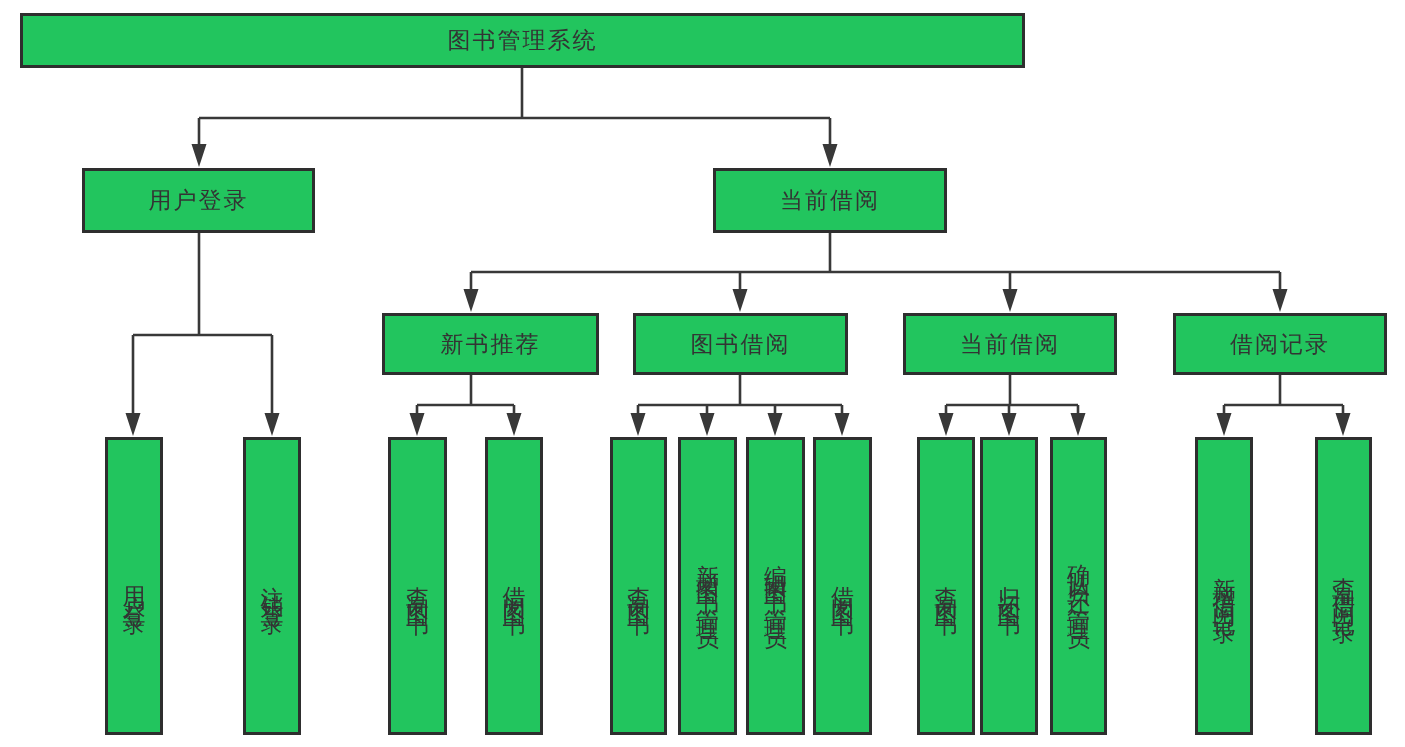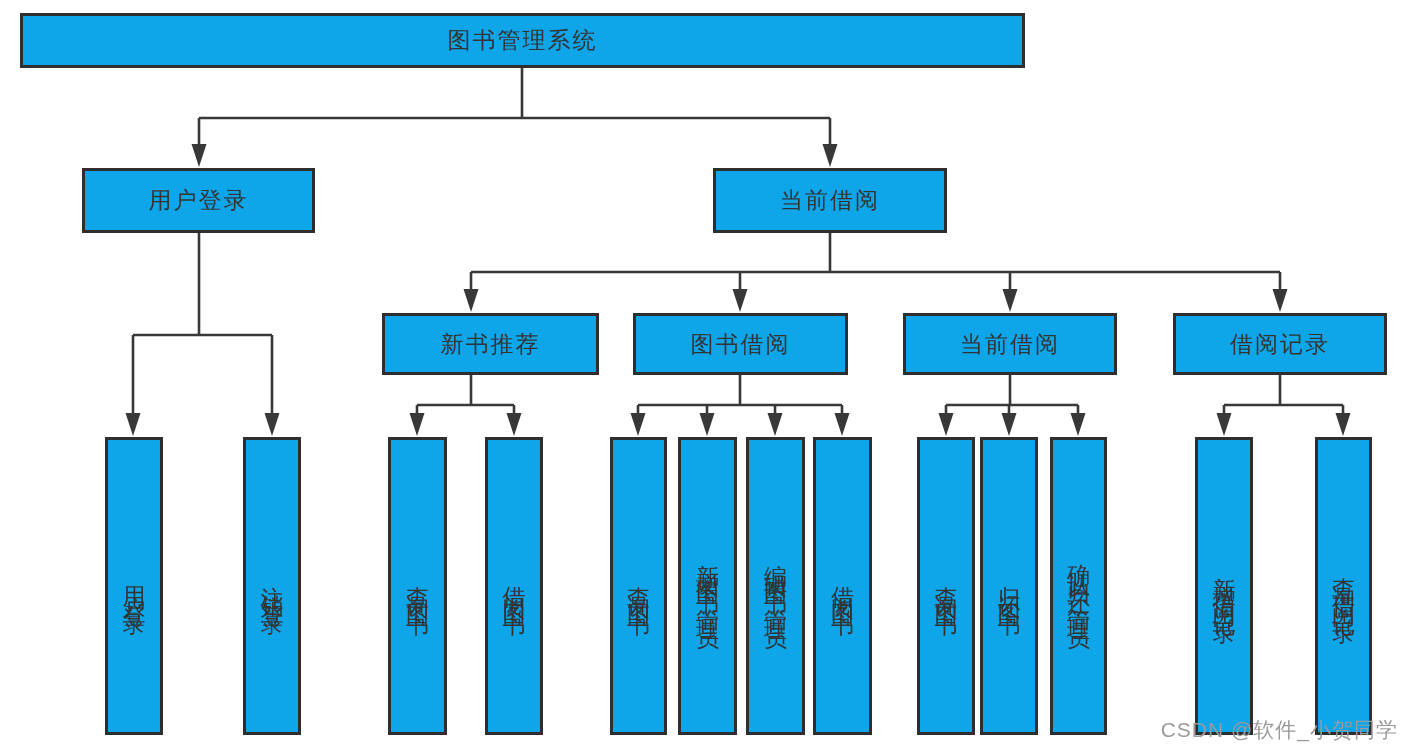--- a/index.html
+++ b/index.html
@@ -17,21 +17,21 @@
     font-family:"Liberation Sans","DejaVu Sans",sans-serif;
     overflow:hidden;
   }
   .wires{position:absolute;left:0;top:0;width:1405px;height:747px;}
   .wires .line{stroke:var(--line,#383838);stroke-width:2.6;fill:none;}
   .wires .arrow{fill:var(--line,#383838);stroke:none;}
   .node{
     position:absolute;
     box-sizing:border-box;
     border:3px solid var(--border,#2e2e2e);
-    background:#0ea5e9;
+    background:#22c55e;
     display:flex;align-items:center;justify-content:center;
     color:var(--text,#333);
   }
   .node .lbl{
     font-size:23px;
     letter-spacing:2px;
     line-height:1;
     white-space:nowrap;
   }
   .node.vbox .lbl{
@@ -138,15 +138,14 @@
     <span class="lbl">确认归还（管理员）</span>
   </div>
 
   <div class="node vbox" style="left:1195px;top:437px;width:58px;height:298px">
     <span class="lbl">新增借阅记录</span>
   </div>
   <div class="node vbox" style="left:1315px;top:437px;width:57px;height:298px">
     <span class="lbl">查询借阅记录</span>
   </div>
 
-  <div class="watermark">CSDN @软件_小贺同学</div>
 
 </div>
 
 </body></html>

